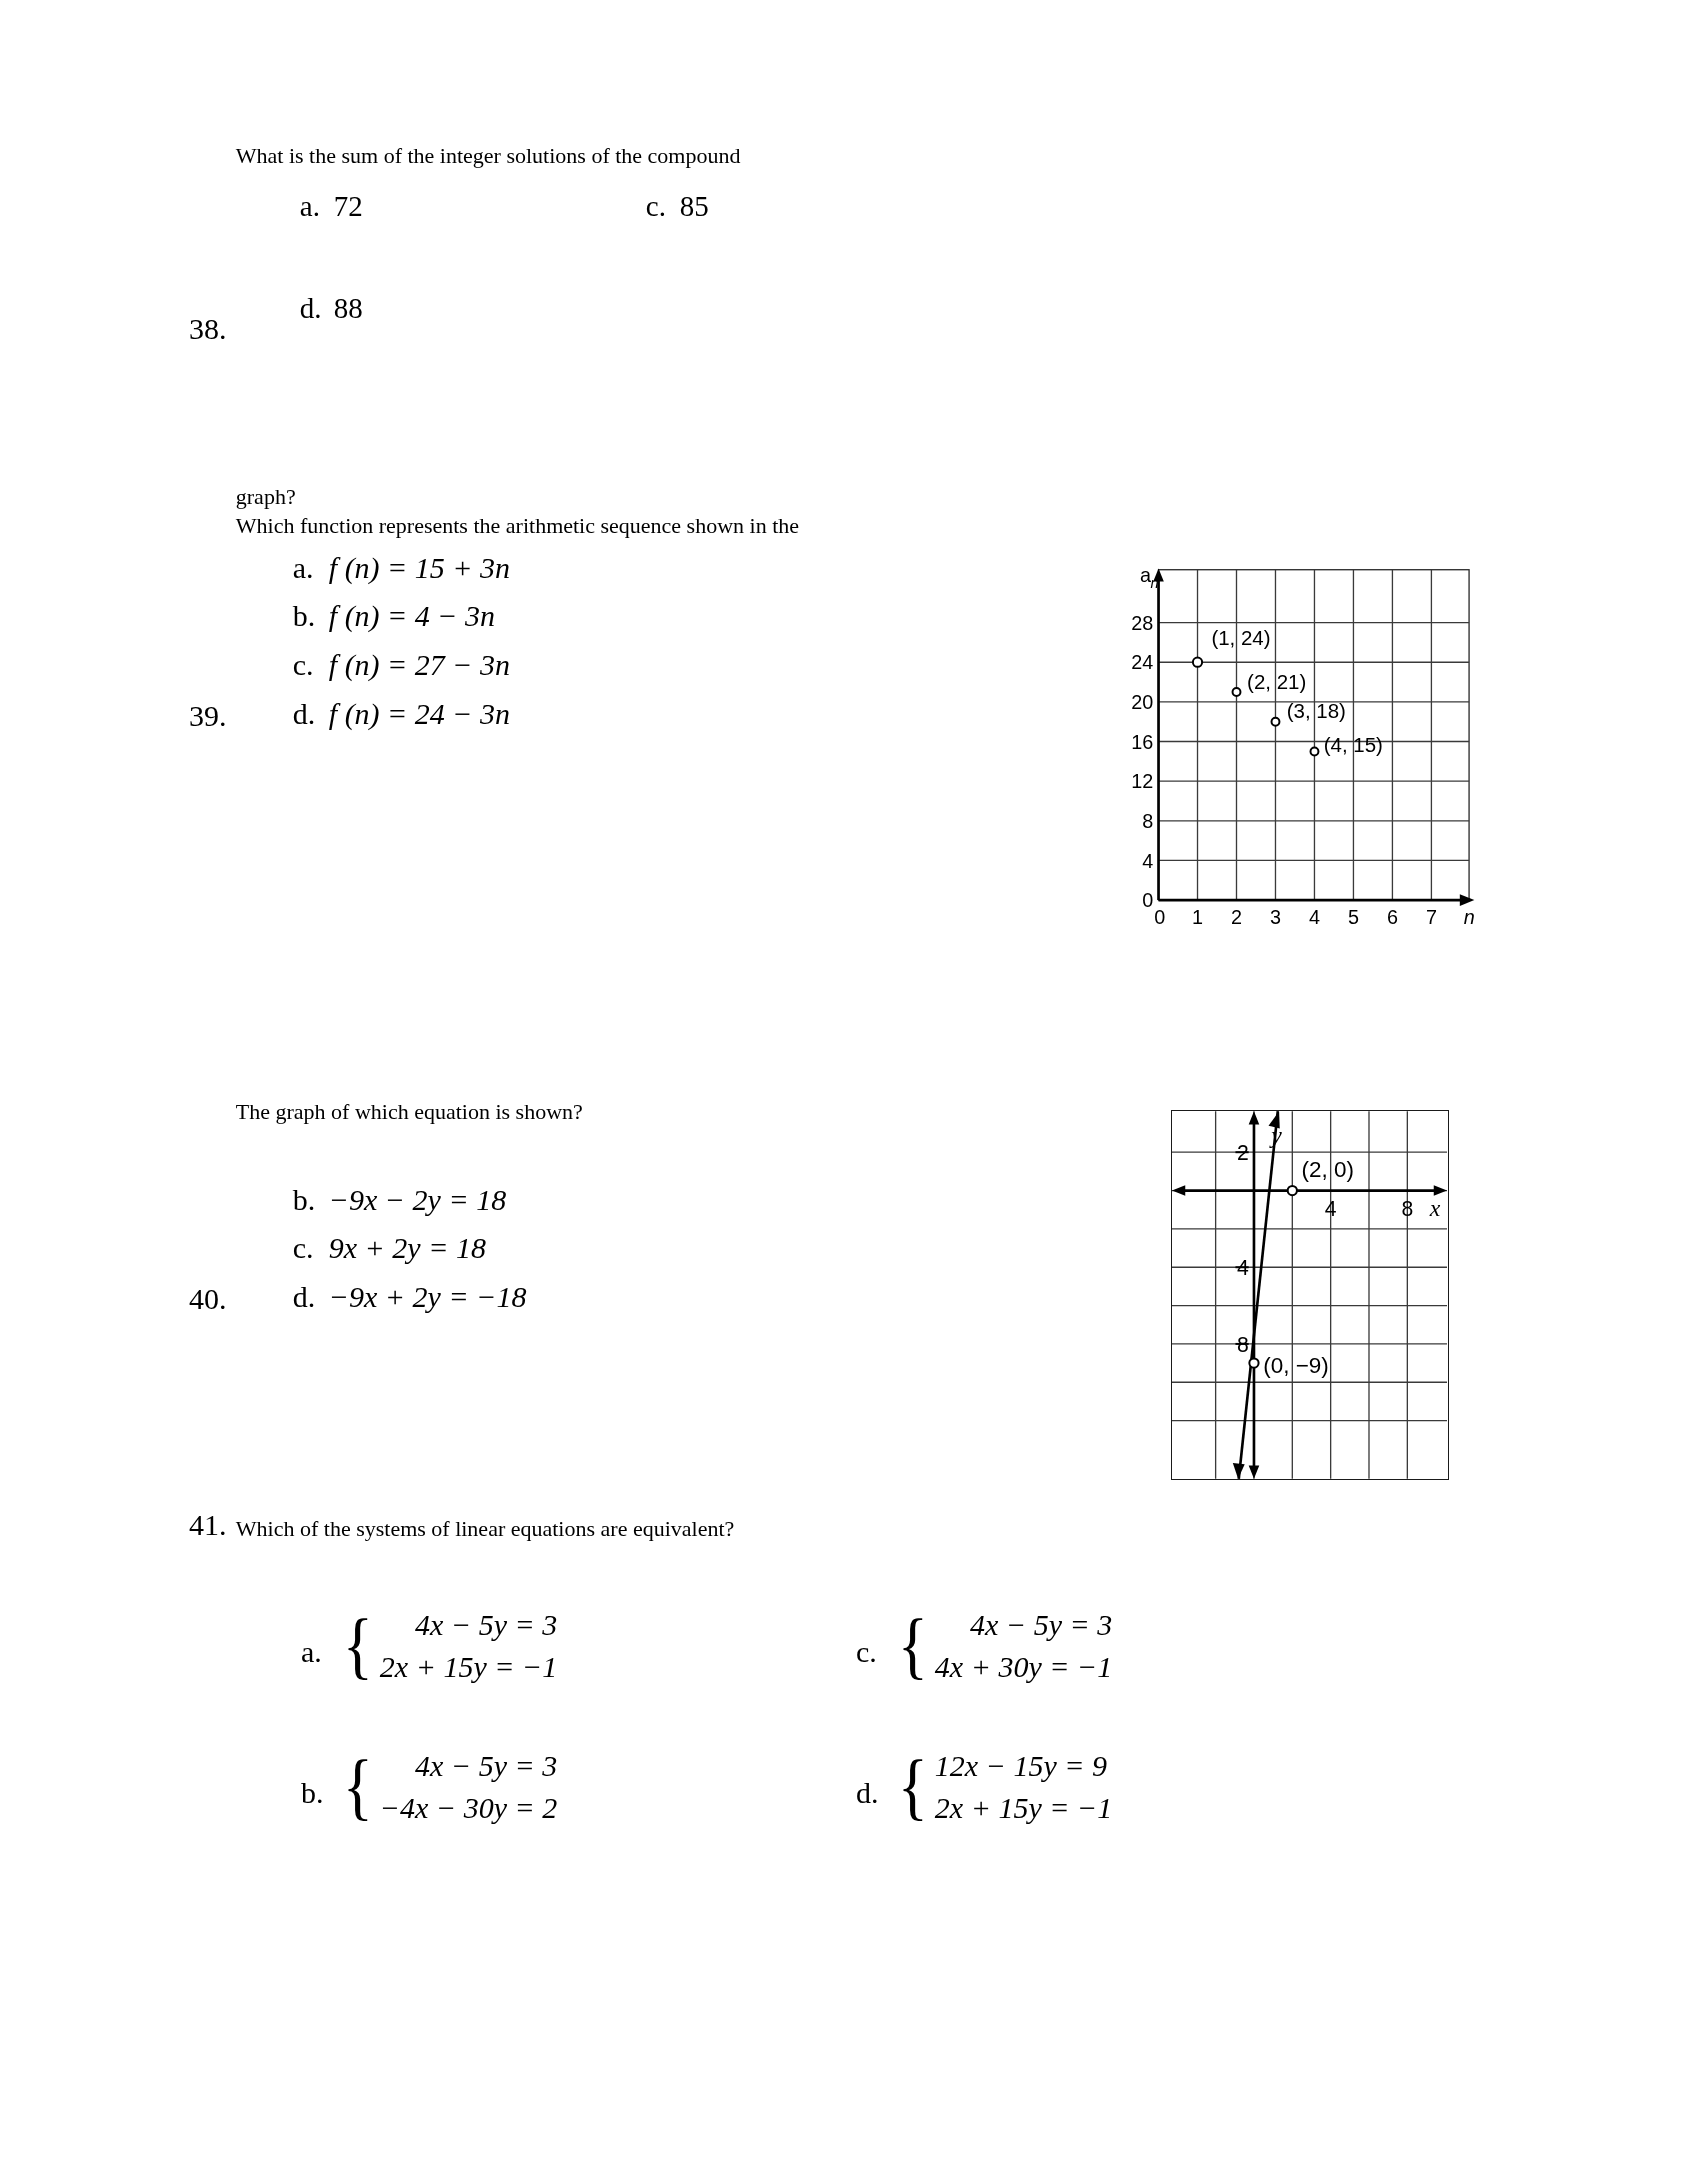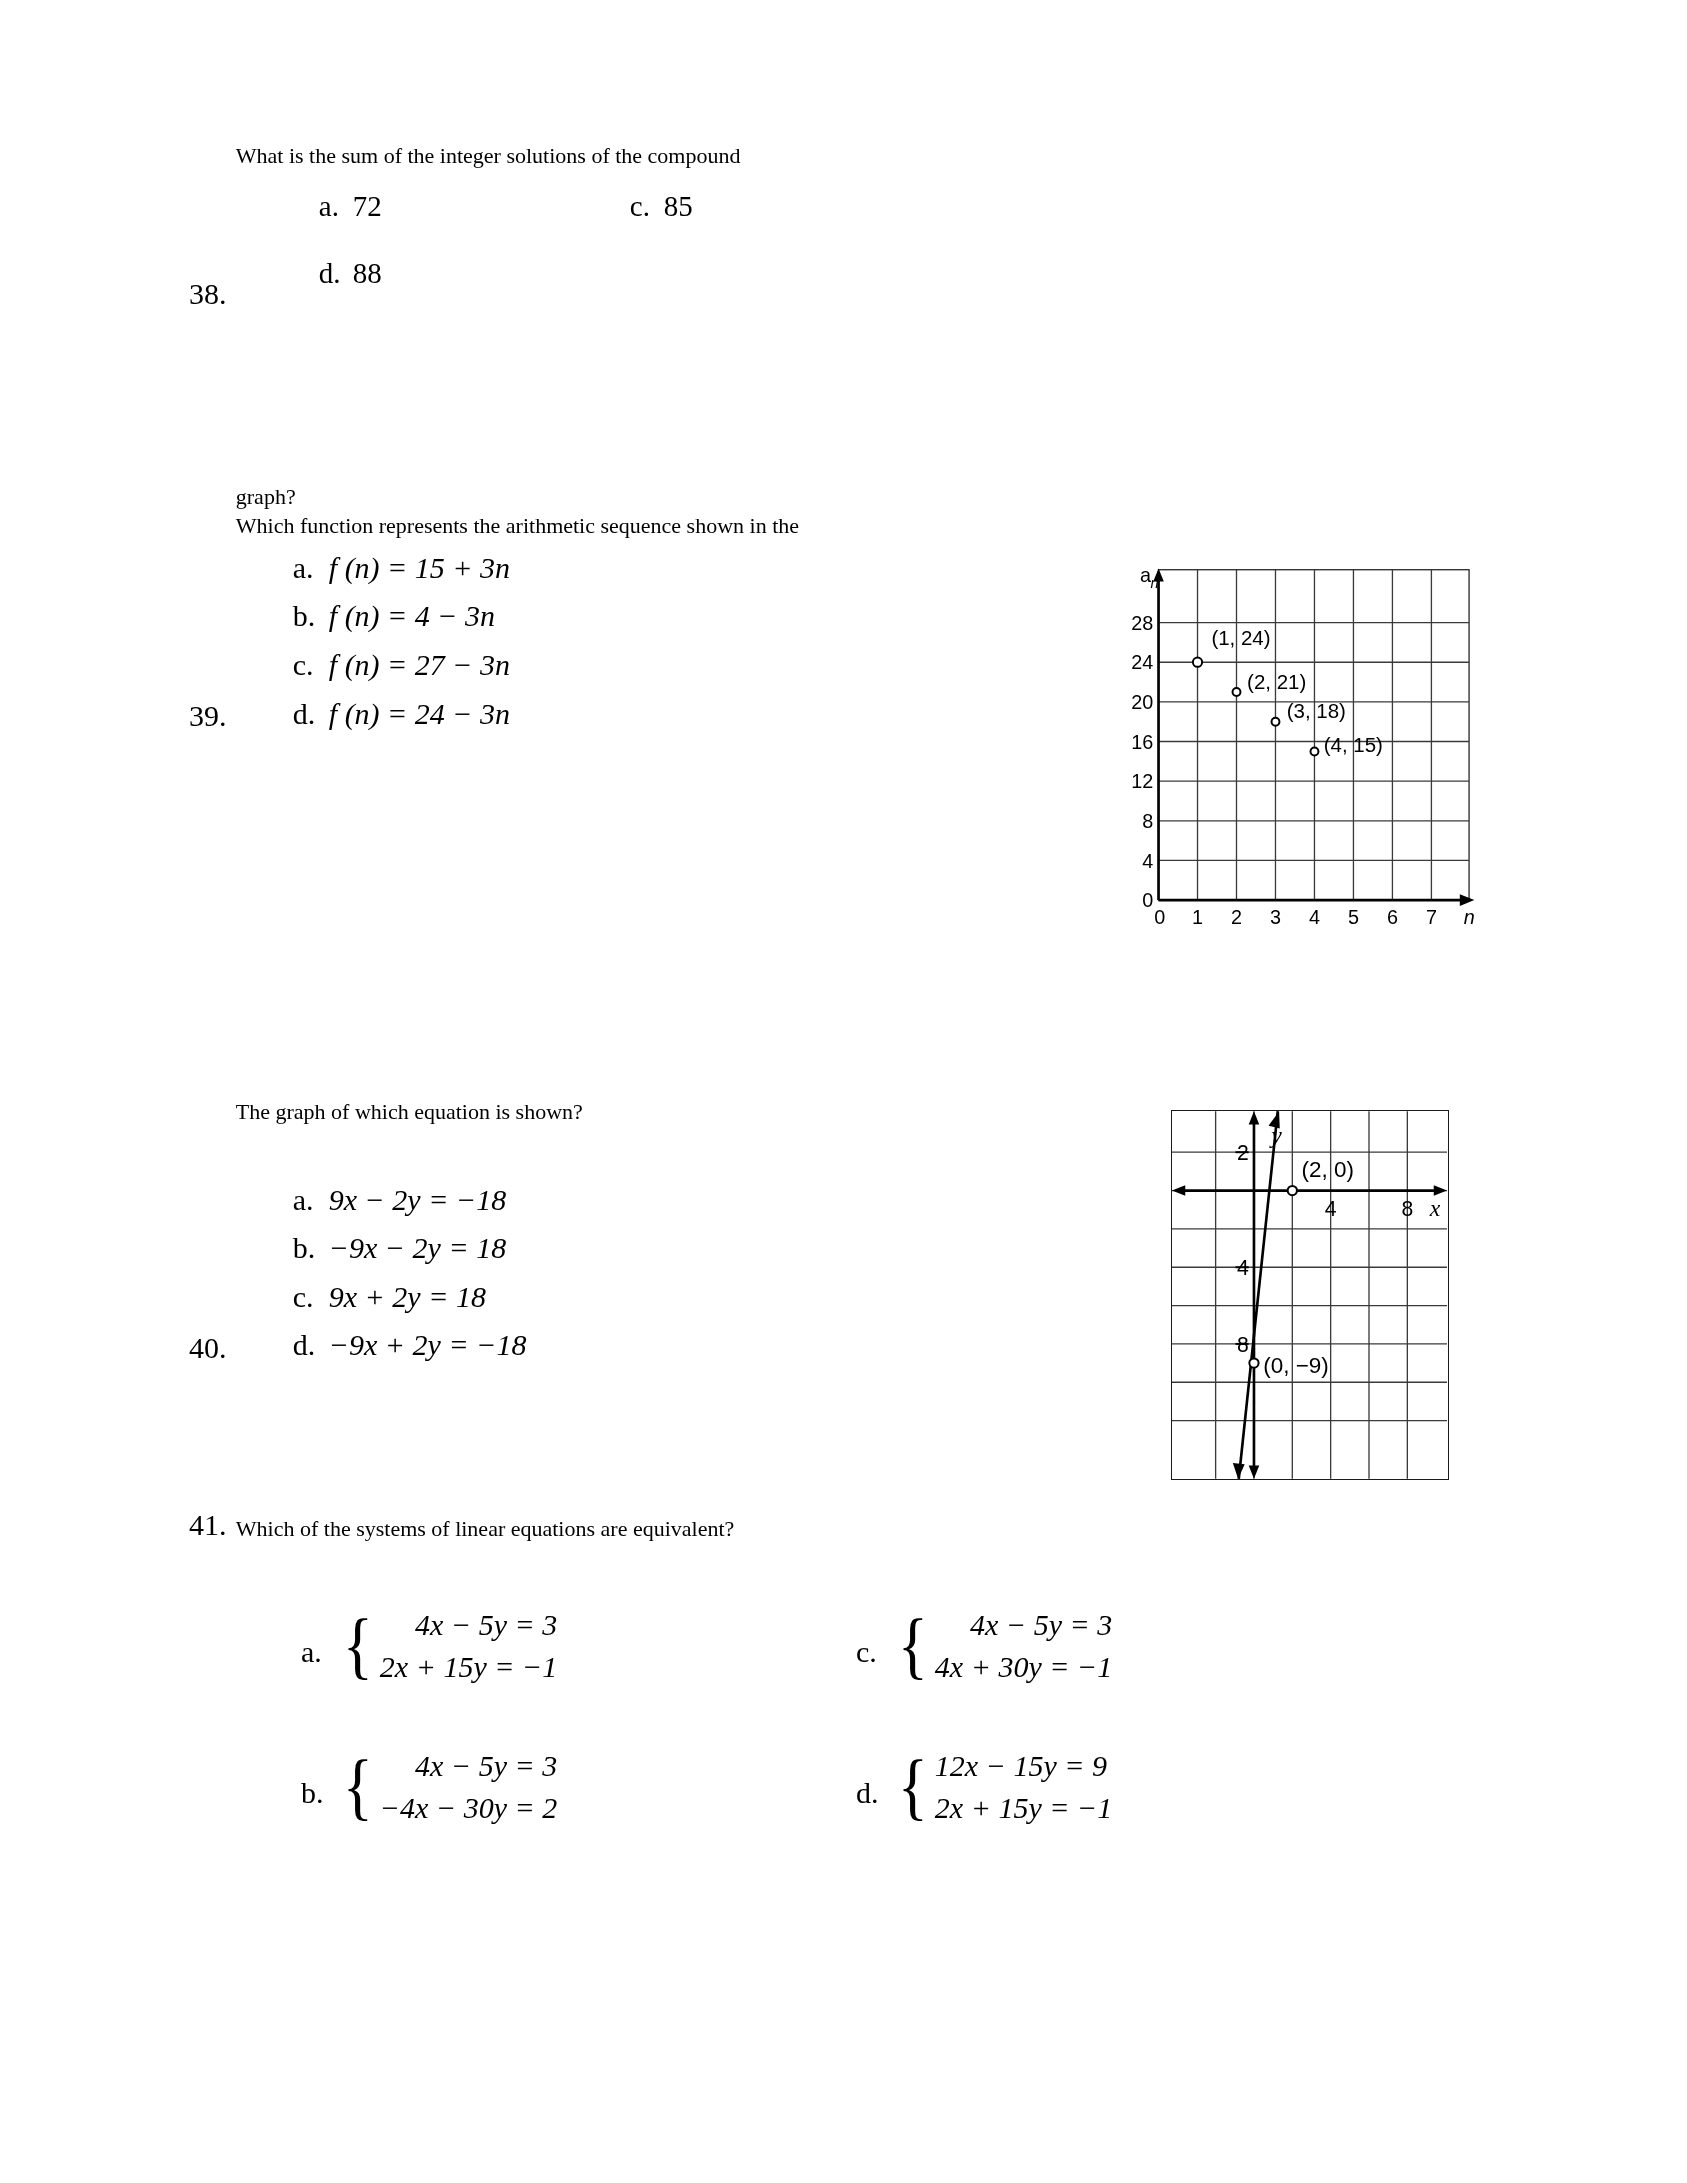--- a/index.html
+++ b/index.html
@@ -115,21 +115,21 @@
 </style>
 </head>
 <body>
 
 <div class="page">
 
   <div class="question" style="left:189px; top:142px; width:1191px;">
     <div class="q-num">38.</div>
     <div class="q-body">
       <div class="q-stem">What is the sum of the integer solutions of the compound</div>
-      <div class="choices-grid" style="margin-top:8px; margin-left:83px;">
+      <div class="choices-grid" style="margin-top:8px; margin-left:64px;gap:35px;">
         <div class="cell">
           <span class="ch-let">a.</span><span>72</span>
         </div>
         <div class="cell">
           <span class="ch-let">c.</span><span>85</span>
         </div>
         <div class="cell">
           <span class="ch-let">d.</span><span>88</span>
         </div>
       </div>
@@ -230,23 +230,20 @@
       </g>
     </svg>
   </div>
 
   <div class="question" style="left:189px; top:1098px; width:827px;">
     <div class="q-num">40.</div>
     <div class="q-body">
       <div class="q-stem">The graph of which equation is shown?</div>
       <div class="choices-list" style="margin-top:52px; margin-left:57px;">
         <div class="row">
-          <span class="ch-let">a.</span><span class="mth">9x − 2y = −18</span>
-        </div>
-        <div class="row">
           <span class="ch-let">b.</span><span class="mth">−9x − 2y = 18</span>
         </div>
         <div class="row">
           <span class="ch-let">c.</span><span class="mth">9x + 2y = 18</span>
         </div>
         <div class="row">
           <span class="ch-let">d.</span><span class="mth">−9x + 2y = −18</span>
         </div>
       </div>
     </div>

